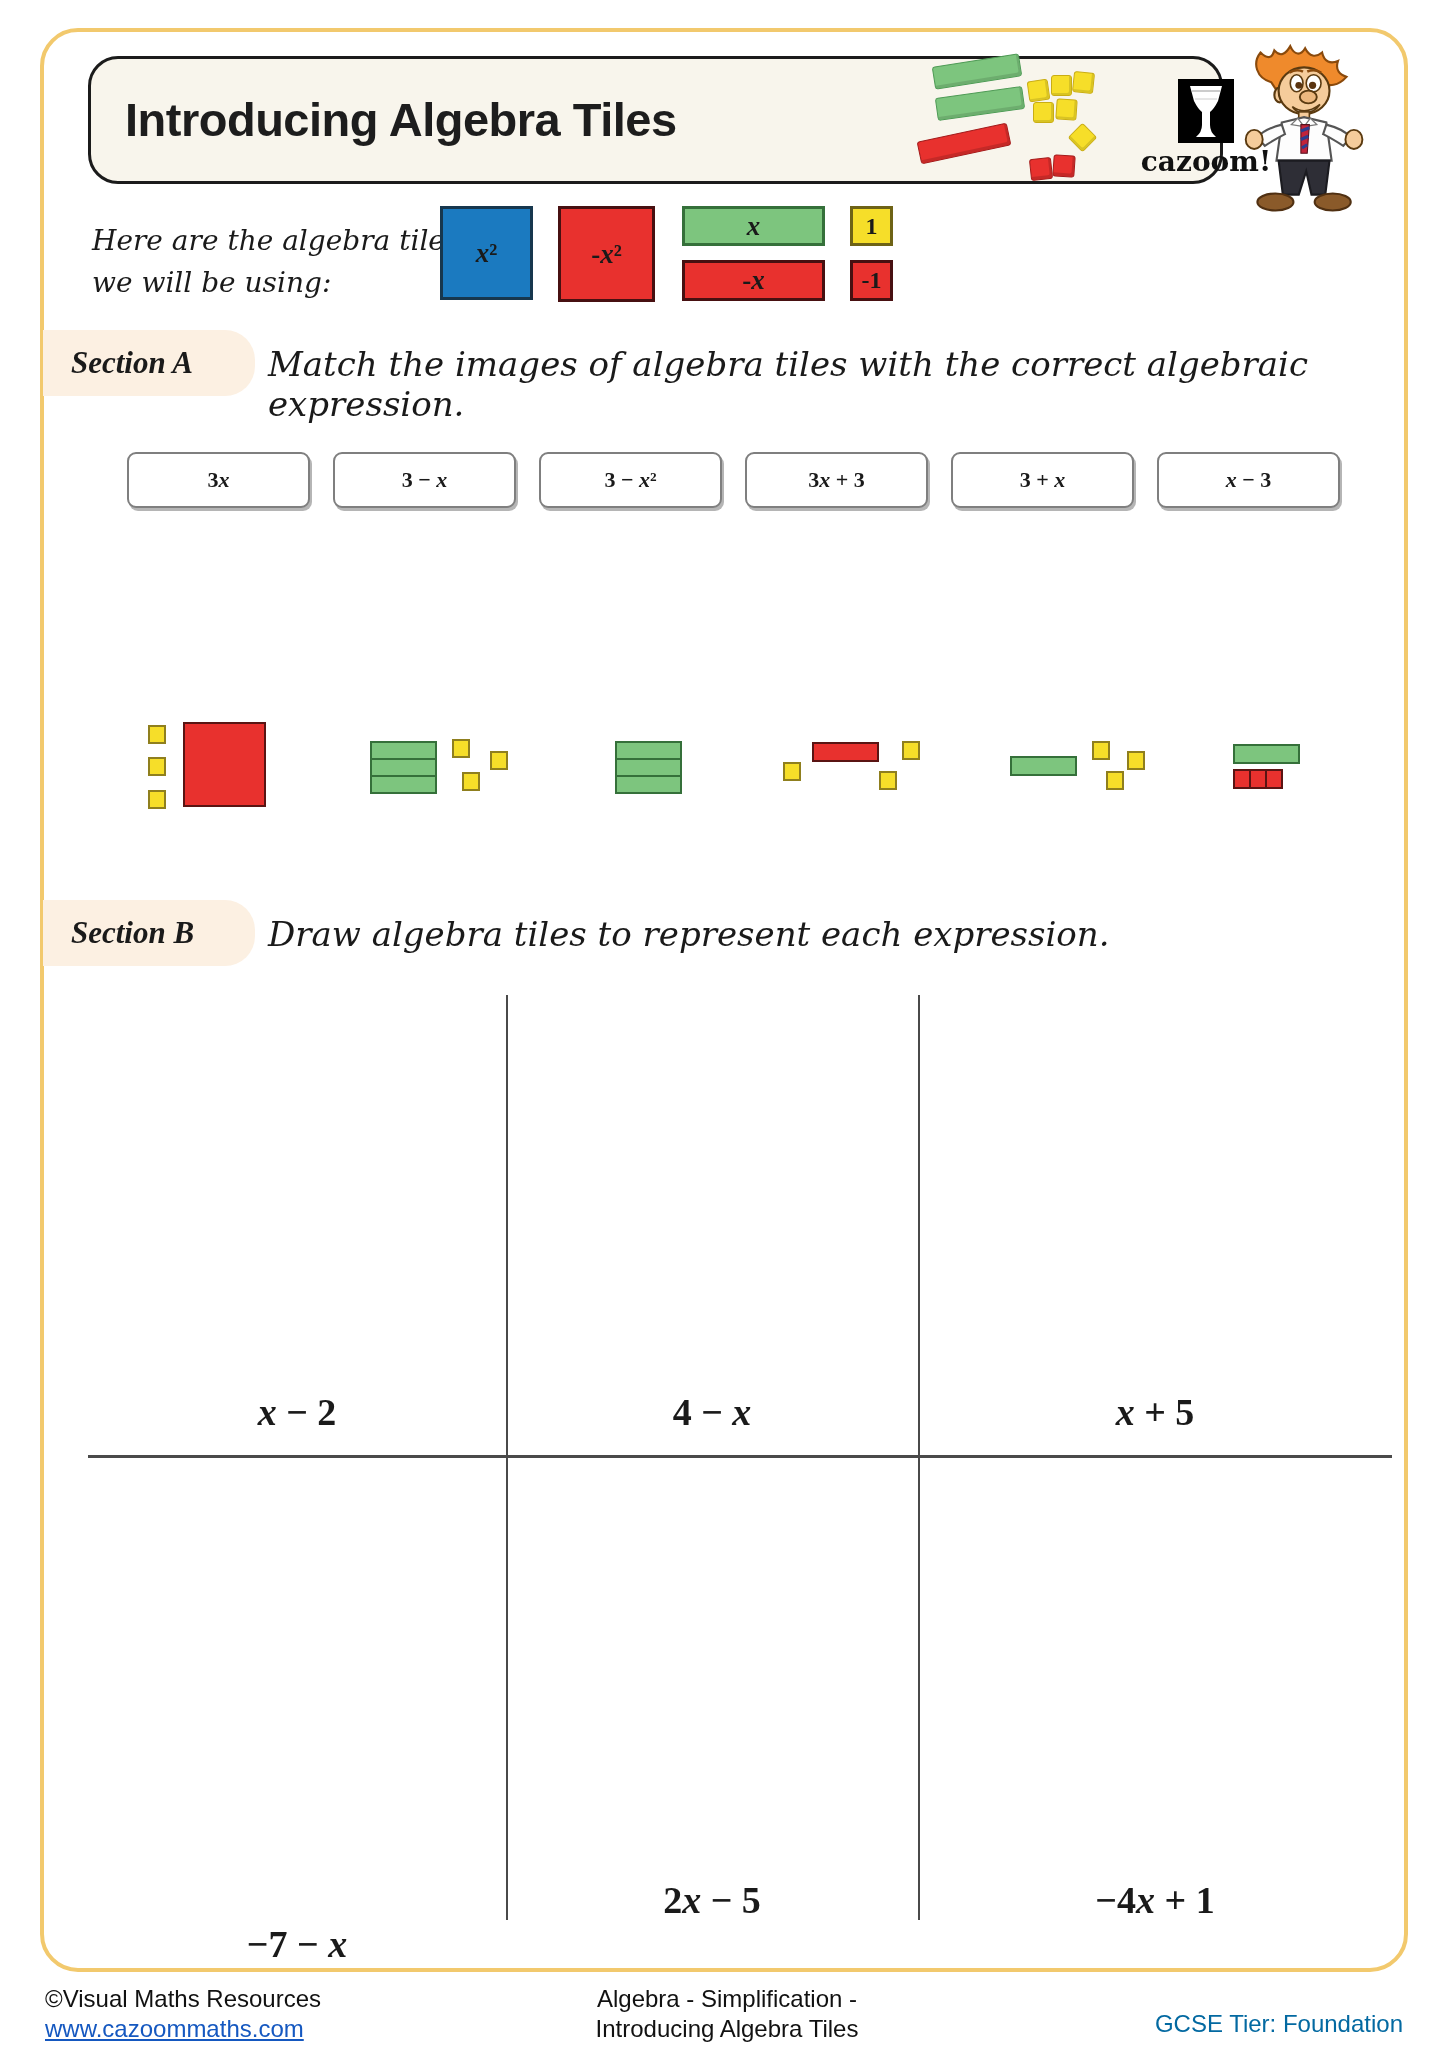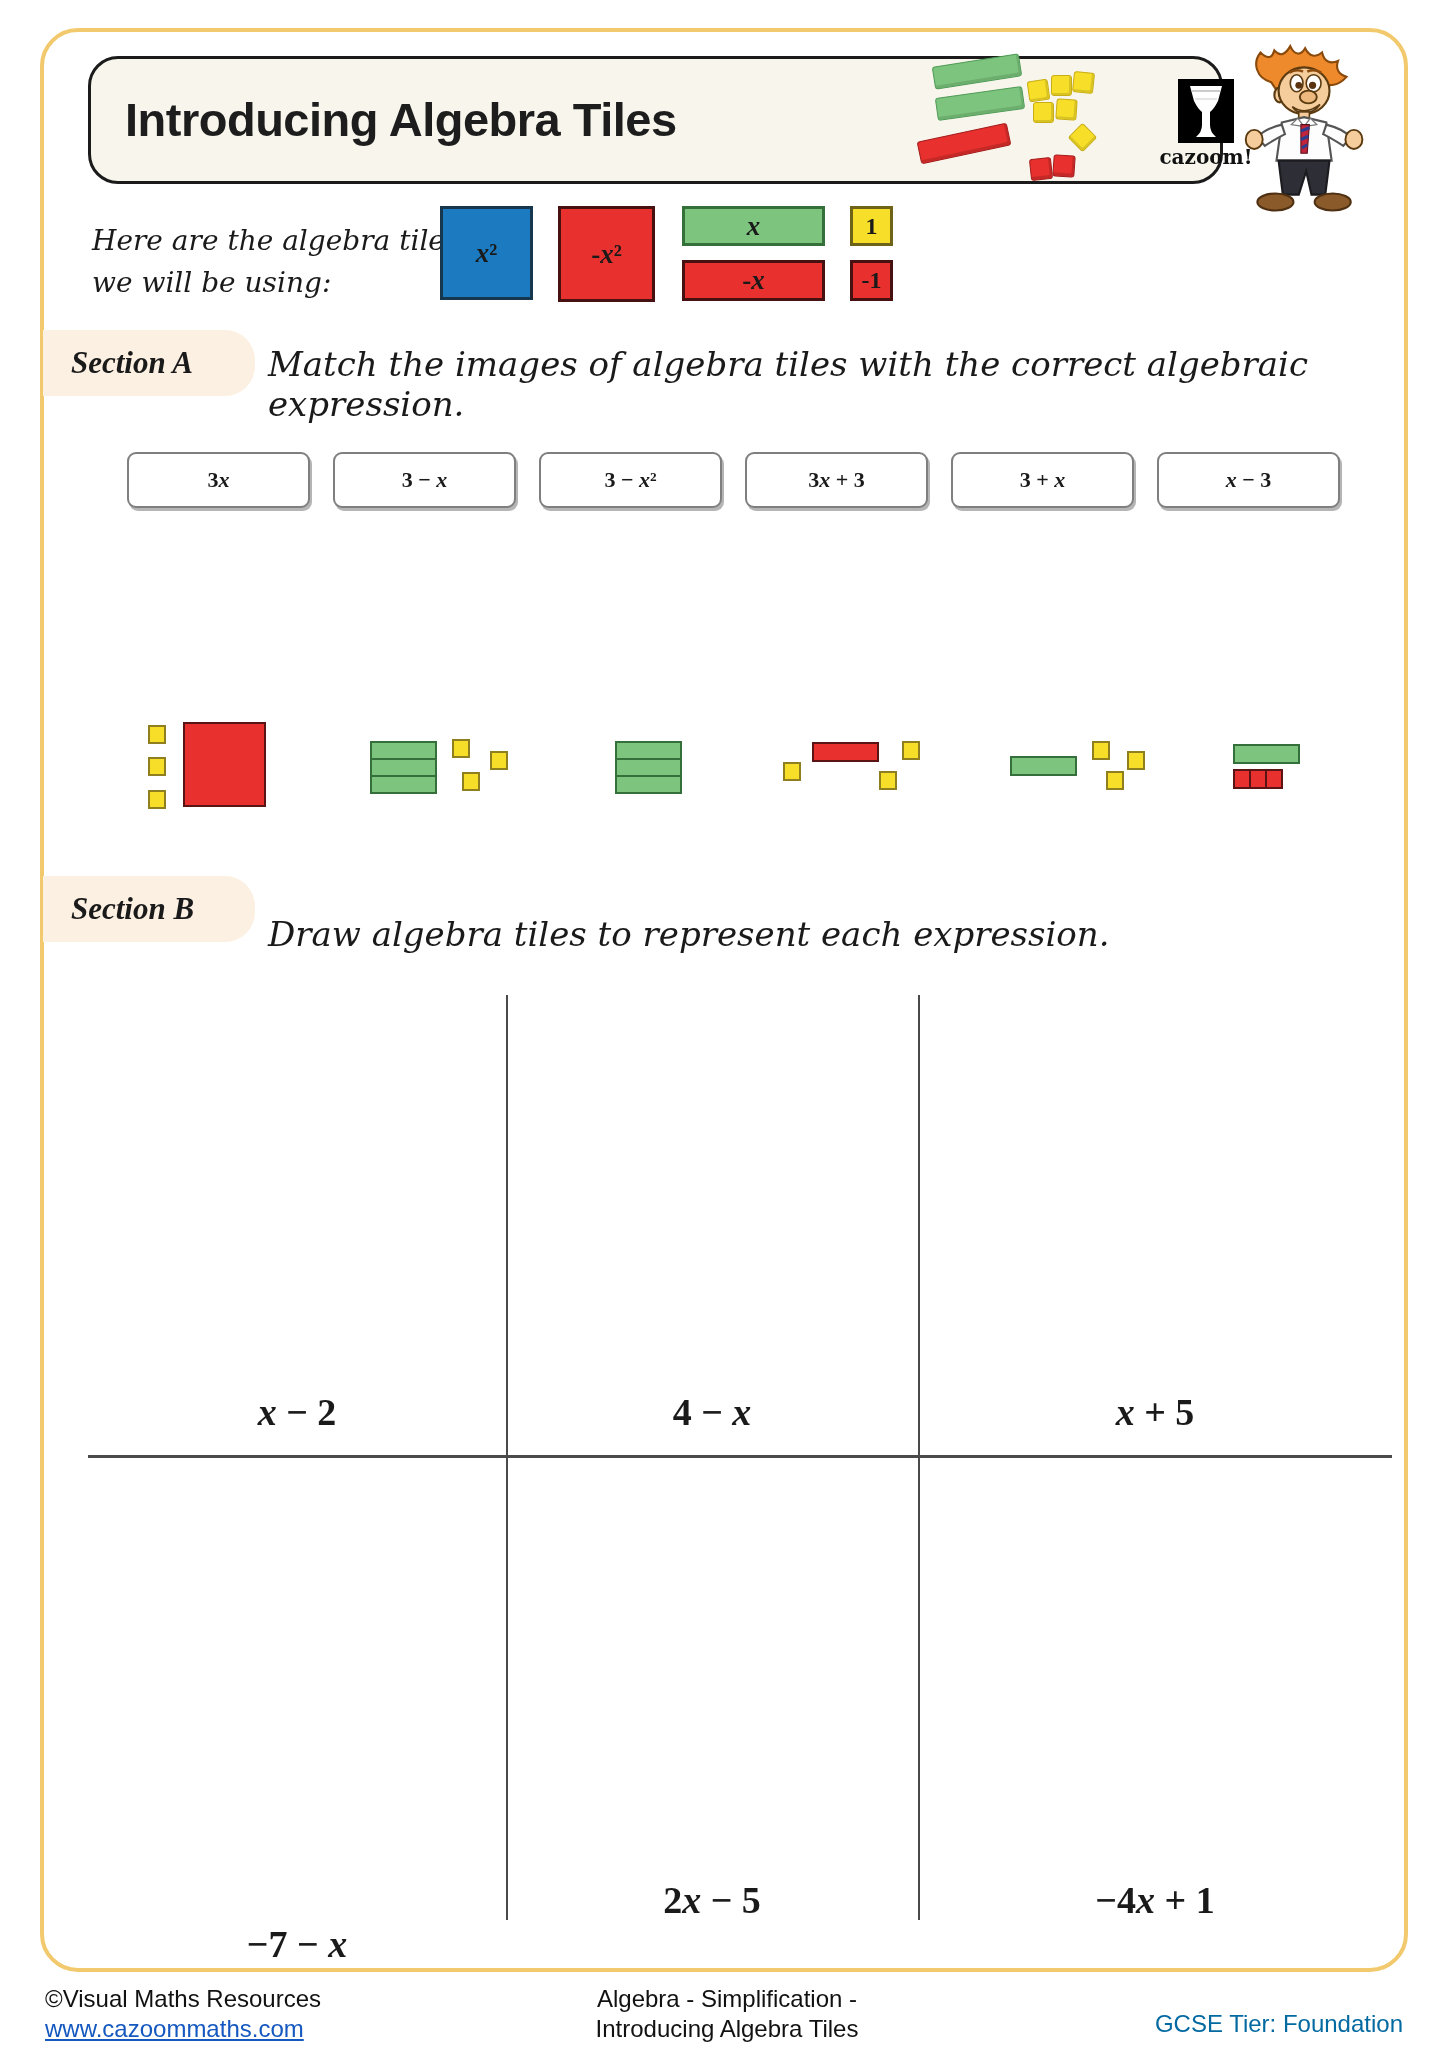--- a/index.html
+++ b/index.html
@@ -10,21 +10,21 @@
     border:4px solid #f2c96d; border-radius:38px; }
 
   
   .title-box { position:absolute; left:88px; top:56px; width:1135px; height:128px;
     background:#f8f5ec; border:3px solid #1b1b1b; border-radius:30px; z-index:1; }
   .title-text { position:absolute; left:34px; top:0; height:122px; line-height:122px;
     font-size:47px; font-weight:bold; color:#1d1d1d; letter-spacing:-0.5px; }
   .logo { position:absolute; left:1035px; top:20px; width:160px; height:100px; text-align:center; }
   .logo-square { position:absolute; left:52px; top:0; width:56px; height:64px; background:#000; }
   .logo-text { position:absolute; left:0; top:66px; width:160px; font-family:"DejaVu Serif", serif;
-    font-weight:bold; font-size:20px; color:#111; }
+    font-weight:bold; font-size:28px; color:#111; }
 
   
   .decor { position:absolute; z-index:2; border-radius:3px; }
   .d-green { background:#7dc57e; border:1px solid #4e9a55; box-shadow:inset -2px -3px 0 rgba(0,0,0,0.12); }
   .d-red { background:#e8312e; border:1px solid #a31b1b; box-shadow:inset -2px -3px 0 rgba(0,0,0,0.15); }
   .d-yellow { background:#f6de29; border:1px solid #c9ad14; box-shadow:inset -2px -2px 0 rgba(0,0,0,0.12); }
 
   .character { position:absolute; left:1238px; top:44px; width:130px; height:175px; z-index:2; }
 
   
@@ -195,21 +195,21 @@
   <div class="tile t-green" style="left:1010px; top:756px; width:67px; height:20px;"></div>
   <div class="tile t-yellow" style="left:1092px; top:741px; width:18px; height:19px;"></div>
   <div class="tile t-yellow" style="left:1127px; top:751px; width:18px; height:19px;"></div>
   <div class="tile t-yellow" style="left:1106px; top:771px; width:18px; height:19px;"></div>
 
   <div class="tile t-green" style="left:1233px; top:744px; width:67px; height:20px;"></div>
   <div class="tile t-redsm" style="left:1233px; top:769px; width:18px; height:20px;"></div>
   <div class="tile t-redsm" style="left:1249px; top:769px; width:18px; height:20px;"></div>
   <div class="tile t-redsm" style="left:1265px; top:769px; width:18px; height:20px;"></div>
 
-  <div class="section-pill" style="top:876px;padding-left:13px;">
+  <div class="section-pill" style="top:900px;padding-left:13px;">
     <div class="section-label">Section B</div>
   </div>
   <div class="instruction" style="top:914px;">Draw algebra tiles to represent each expression.</div>
 
   <div class="vline" style="left:506px; top:995px; height:925px;"></div>
   <div class="vline" style="left:918px; top:995px; height:925px;"></div>
   <div class="hline" style="left:88px; top:1455px; width:1304px;"></div>
 
   <div class="cell-expr math" style="left:88px;  top:1390px; width:418px;"><i>x</i> − 2</div>
   <div class="cell-expr math" style="left:506px; top:1390px; width:412px;">4 − <i>x</i></div>

